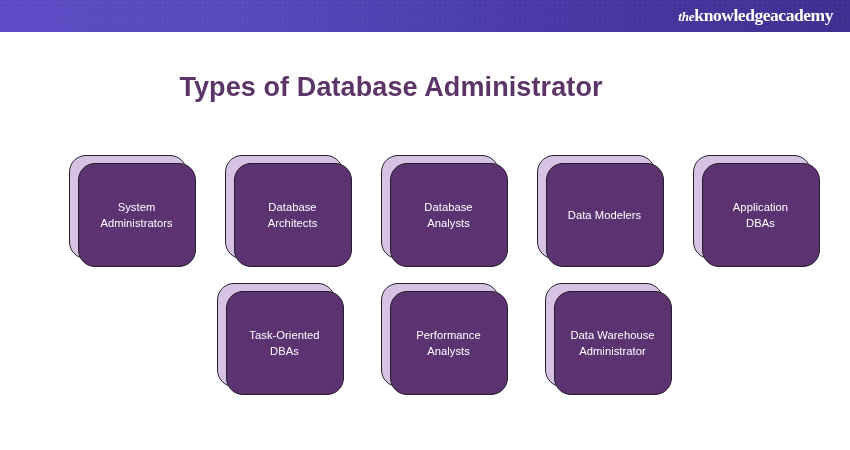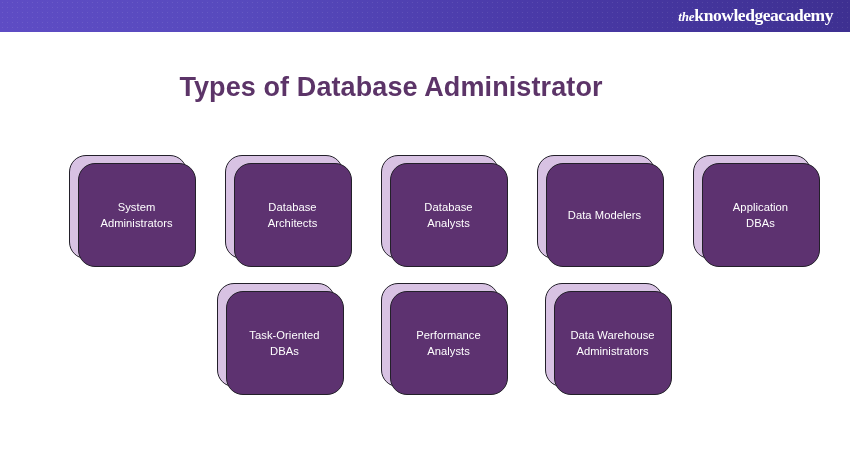--- a/index.html
+++ b/index.html
@@ -184,16 +184,16 @@
       <div class="card-shadow"></div>
       <div class="card-face">
         <div class="card-label">Performance
 Analysts</div>
       </div>
     </div>
     <div class="card">
       <div class="card-shadow"></div>
       <div class="card-face">
         <div class="card-label">Data Warehouse
-Administrators</div>
+Administrator</div>
       </div>
     </div>
   </div>
 
 </body></html>

